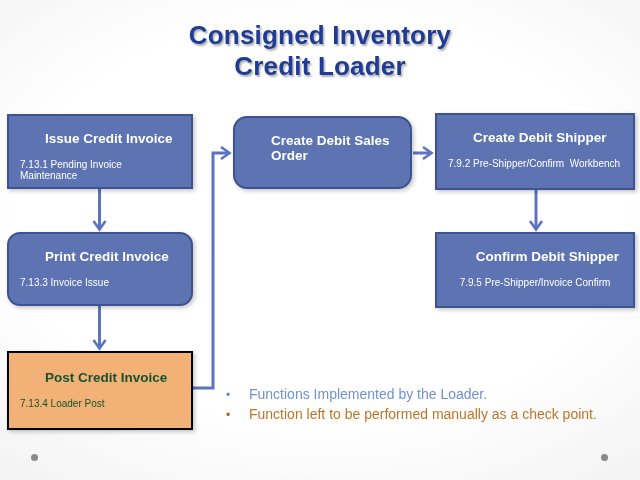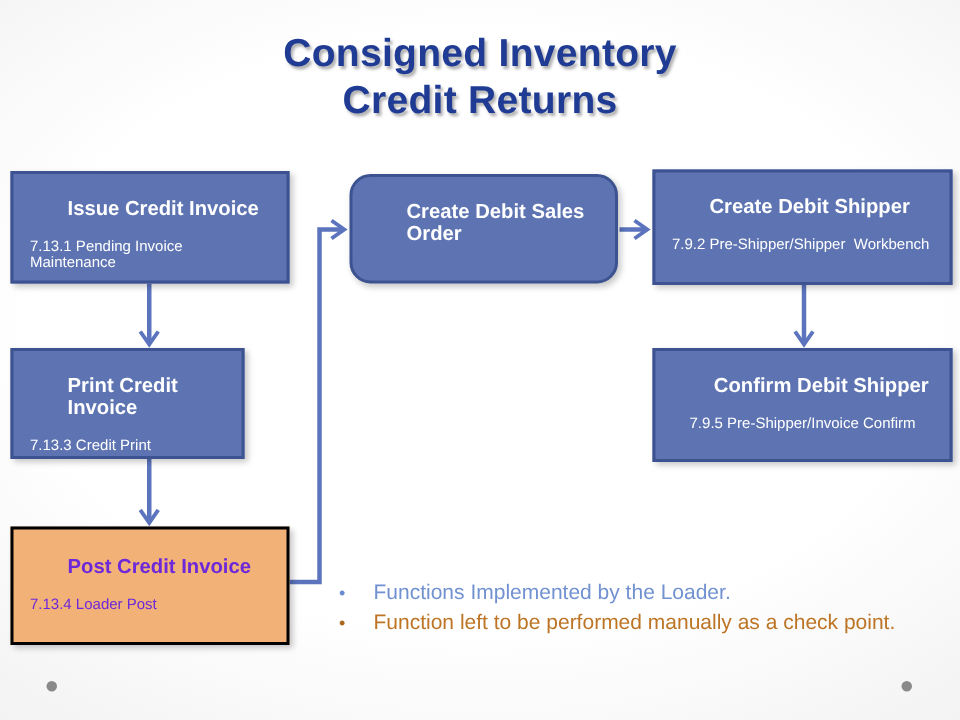--- a/index.html
+++ b/index.html
@@ -20,28 +20,28 @@
   }
   .box {
     position: absolute; box-sizing: border-box;
     padding: 15px 11px 0 11px;
   }
   .box.loader {
     background: #5e74b2; border: 2px solid #3d5391; color: #ffffff;
     box-shadow: 2px 2px 4px rgba(0,0,0,0.22);
   }
   .box.manual {
-    background: #f2b277; border: 2px solid #000000; color: #6d28d9;
+    background: #f2b277; border: 2px solid #000000; color: #14532d;
     box-shadow: 2px 2px 4px rgba(0,0,0,0.22);
   }
   .box-title { font-weight: bold; font-size: 13.5px; margin: 0 0 13px 0; padding-left: 25px; }
   .box-sub   { font-size: 10px; white-space: pre-wrap; }
 
   #box-issue   { left: 7px;   top: 114px; width: 186px; height: 75px; }
-  #box-print   { left: 7px;   top: 232px; width: 156px; height: 74px; }
+  #box-print   { left: 7px;   top: 232px; width: 186px; height: 74px; border-radius: 13px; }
   #box-post    { left: 7px;   top: 351px; width: 186px; height: 79px; padding-top: 17px; }
   #box-cdso    { left: 233px; top: 116px; width: 179px; height: 73px; border-radius: 14px; }
   #box-cdship  { left: 435px; top: 113px; width: 200px; height: 77px; }
   #box-confirm { left: 435px; top: 232px; width: 200px; height: 76px; text-align: center; }
 
   .connectors { position: absolute; left: 0; top: 0; }
 
   .legend {
     position: absolute; left: 226px; top: 385px;
     font-size: 14px; line-height: 19px;
@@ -60,21 +60,21 @@
   .nav-dot.left  { left: 31px; }
   .nav-dot.right { left: 601px; }
 </style>
 </head>
 <body>
 
 <div class="slide">
 
   <div class="slide-title">
     <div>Consigned Inventory</div>
-    <div>Credit Returns</div>
+    <div>Credit Loader</div>
   </div>
 
   <svg class="connectors" width="640" height="480" viewBox="0 0 640 480">
     <defs>
       <marker id="ah" markerUnits="userSpaceOnUse" markerWidth="18" markerHeight="18" refX="8" refY="8" orient="auto">
         <path d="M1,2 L9.5,8 L1,14" fill="none" stroke="#5b74bd" stroke-width="2.6"></path>
       </marker>
     </defs>
     <path d="M99.5,189 V228" fill="none" stroke="#5b74bd" stroke-width="3" marker-end="url(#ah)"></path>
     <path d="M99.5,306 V347" fill="none" stroke="#5b74bd" stroke-width="3" marker-end="url(#ah)"></path>
@@ -83,35 +83,35 @@
     <path d="M193,388 H213 V153 H228" fill="none" stroke="#5b74bd" stroke-width="3" stroke-linejoin="miter" marker-end="url(#ah)"></path>
   </svg>
 
   <div class="box loader" id="box-issue">
     <div class="box-title">Issue Credit Invoice</div>
     <div class="box-sub">7.13.1 Pending Invoice Maintenance</div>
   </div>
 
   <div class="box loader" id="box-print">
     <div class="box-title">Print Credit Invoice</div>
-    <div class="box-sub">7.13.3 Credit Print</div>
+    <div class="box-sub">7.13.3 Invoice Issue</div>
   </div>
 
   <div class="box manual" id="box-post">
     <div class="box-title">Post Credit Invoice</div>
     <div class="box-sub">7.13.4 Loader Post</div>
   </div>
 
   <div class="box loader" id="box-cdso">
     <div class="box-title">Create Debit Sales Order</div>
   </div>
 
   <div class="box loader" id="box-cdship">
     <div class="box-title">Create Debit Shipper</div>
-    <div class="box-sub">7.9.2 Pre-Shipper/Shipper  Workbench</div>
+    <div class="box-sub">7.9.2 Pre-Shipper/Confirm  Workbench</div>
   </div>
 
   <div class="box loader" id="box-confirm">
     <div class="box-title">Confirm Debit Shipper</div>
     <div class="box-sub">7.9.5 Pre-Shipper/Invoice Confirm</div>
   </div>
 
   <div class="legend">
     <div class="legend-row loader-note">
       <span class="legend-bullet">•</span>

